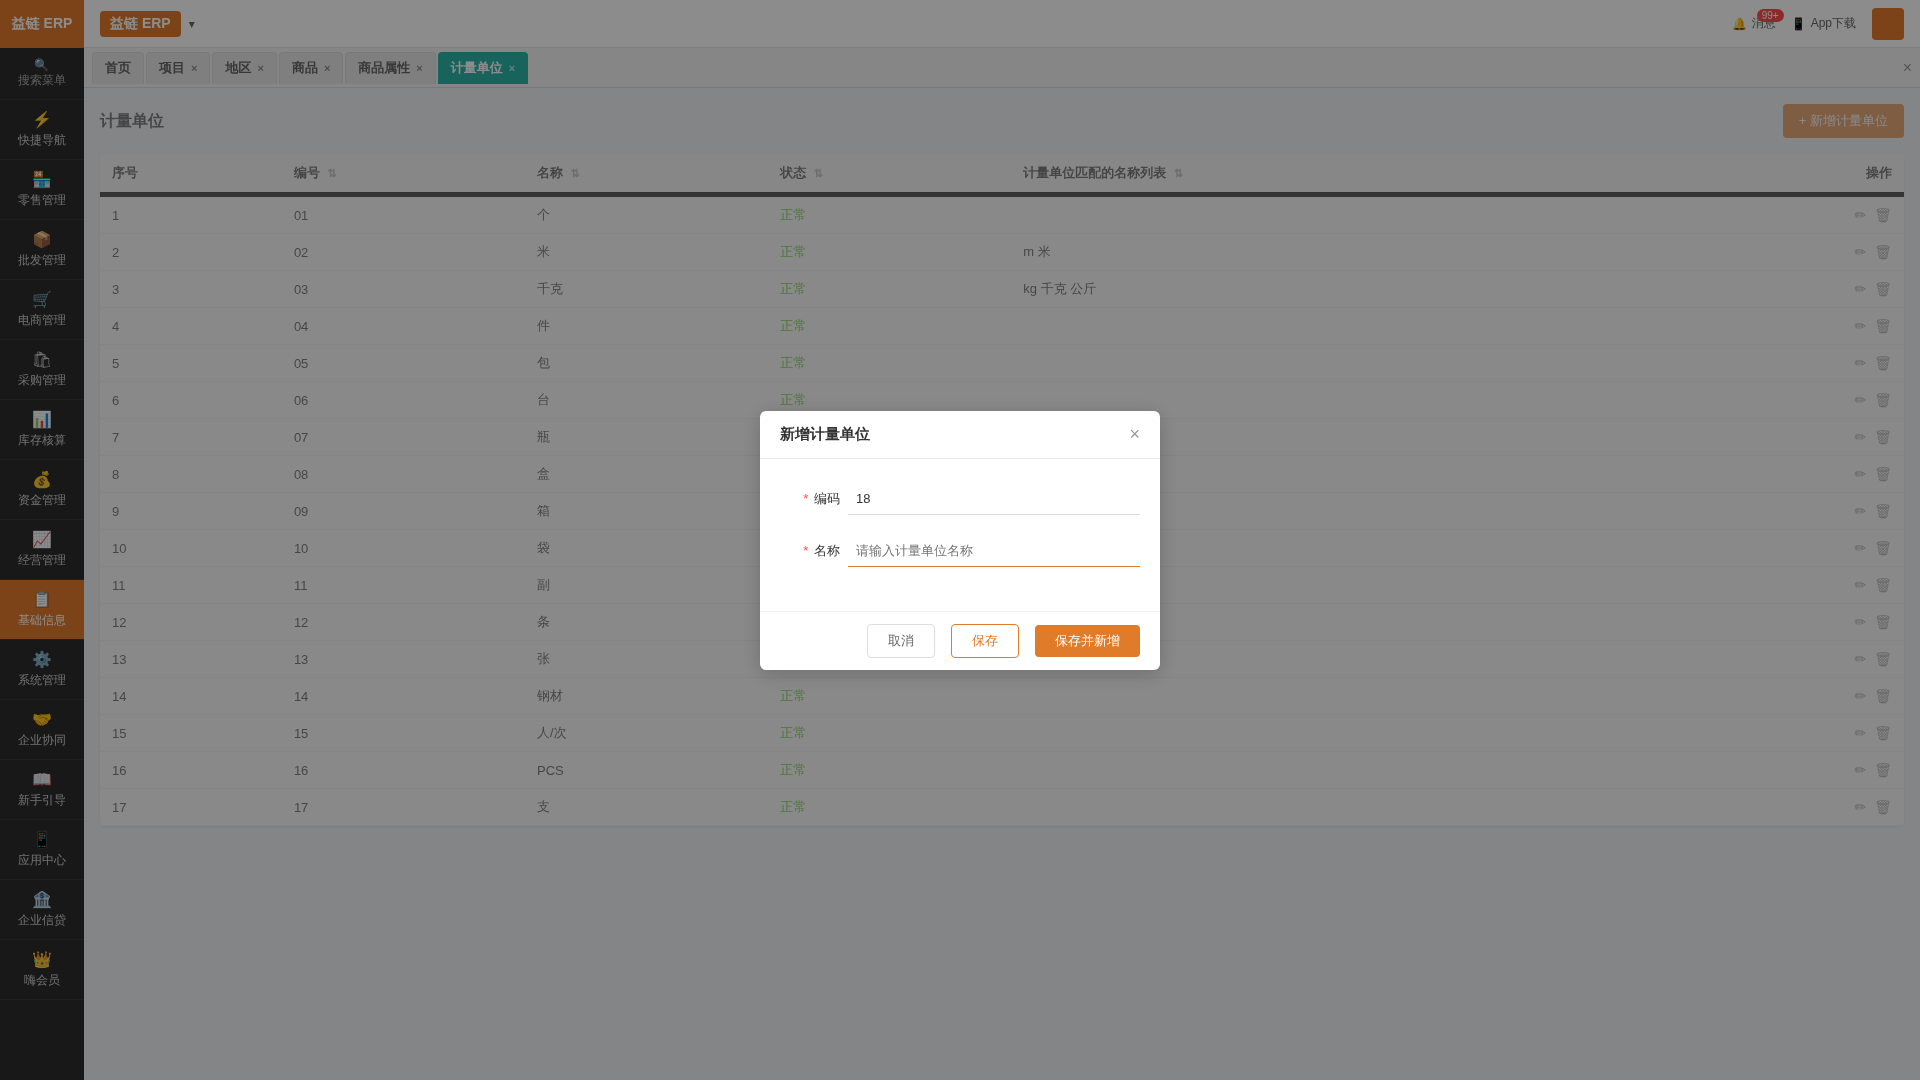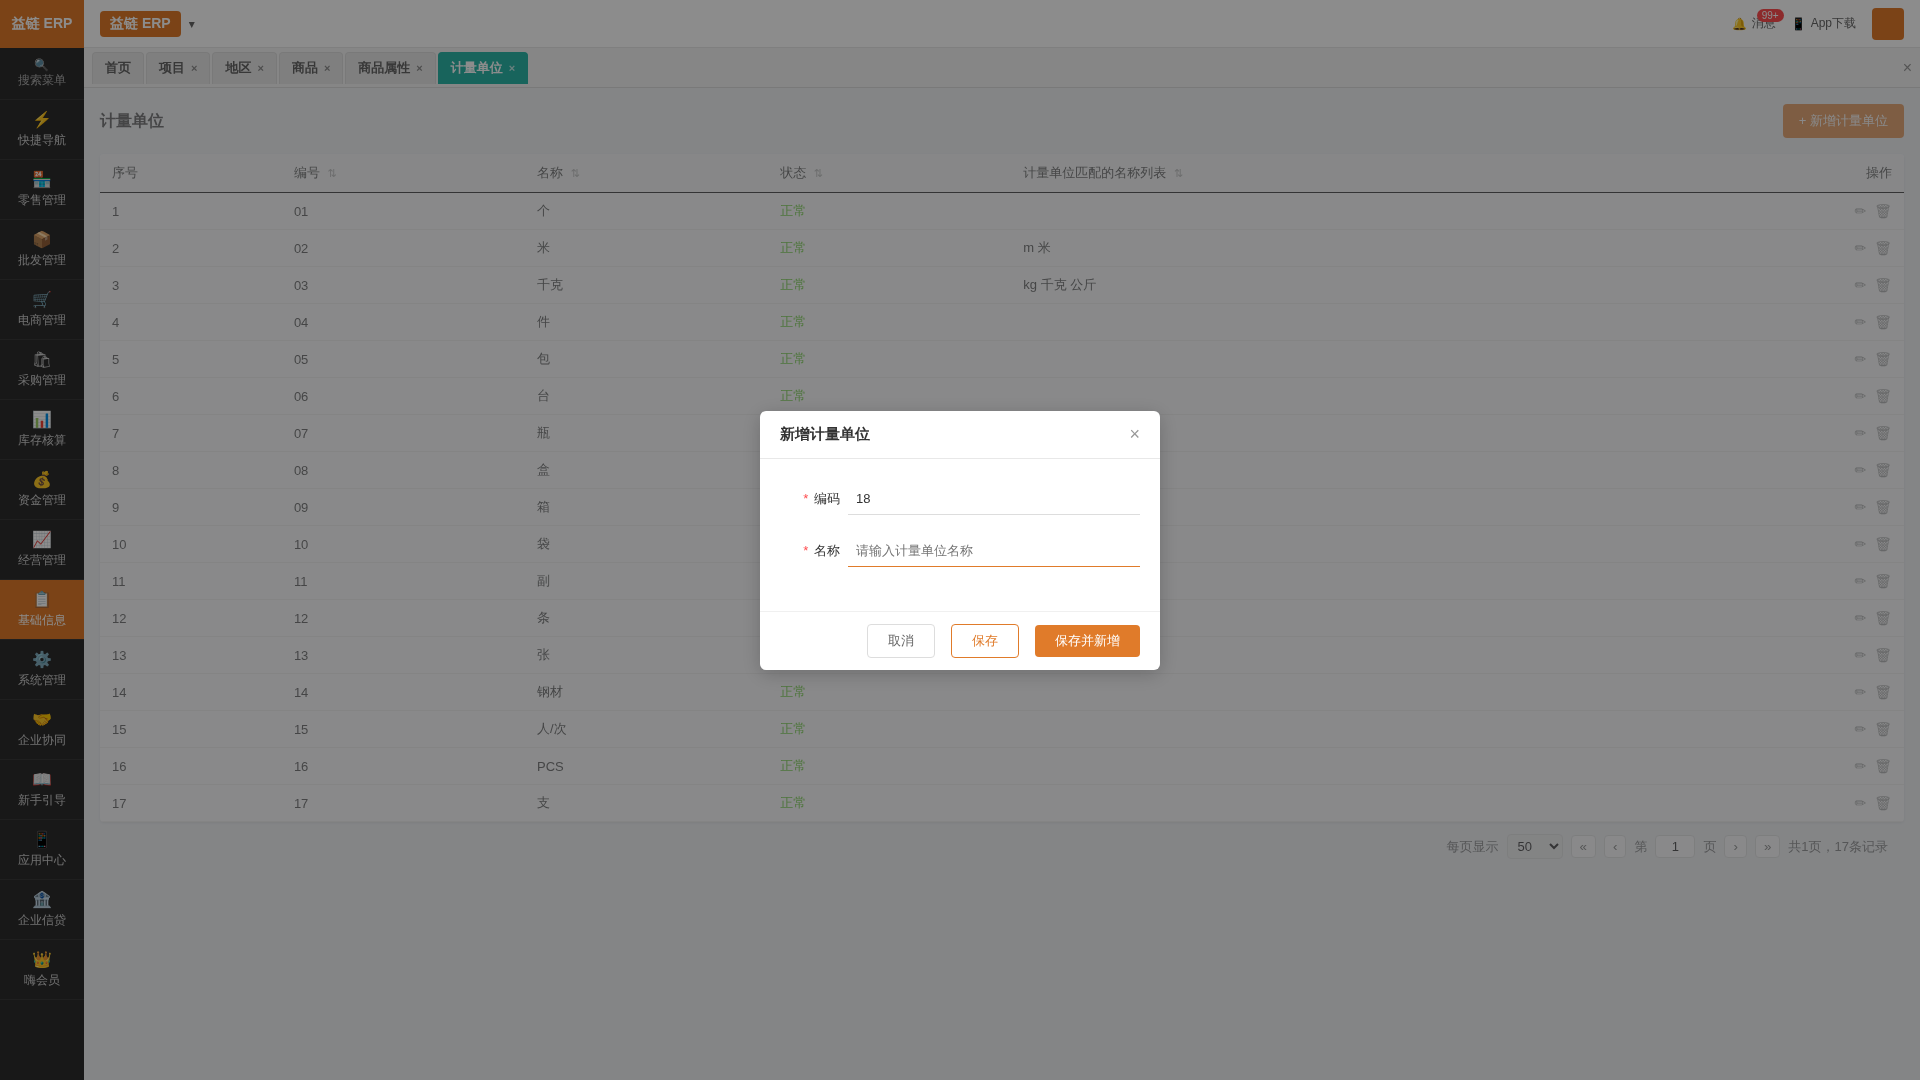--- a/index.html
+++ b/index.html
@@ -216,23 +216,23 @@
     table {
       width: 100%;
       border-collapse: collapse;
     }
     thead tr {
       background: #fafafa;
     }
     th {
       padding: 10px 12px;
       text-align: left;
-      font-weight: 400;
+      font-weight: 700;
       color: #333;
-      border-bottom: 1px solid #000000;
+      border-bottom: 5px solid #000000;
       font-size: 13px;
       white-space: nowrap;
     }
     th .sort-icon { color: #aaa; margin-left: 4px; font-size: 11px; }
     td {
       padding: 9px 12px;
       border-bottom: 1px solid #f0f0f0;
       color: #333;
       font-size: 13px;
     }
@@ -769,35 +769,20 @@
         <div class="action-icons" style="justify-content:flex-end">
           <span class="action-edit" title="编辑">✏</span>
           <span class="action-del" title="删除">🗑</span>
         </div>
       </td>
     </tr>
           </tbody>
       </table>
     </div>
 
-    <div class="pagination">
-      <span>每页显示</span>
-      <select class="page-size-select">
-        <option>50</option>
-        <option>100</option>
-      </select>
-      <button class="page-btn">«</button>
-      <button class="page-btn">‹</button>
-      <span>第</span>
-      <input class="page-input" type="text" value="1" style="">
-      <span>页</span>
-      <button class="page-btn">›</button>
-      <button class="page-btn">»</button>
-      <span>共1页，17条记录</span>
-    </div>
   </div>
 </div>
 
 <div class="modal-overlay">
   <div class="modal">
     <div class="modal-header">
       <span class="modal-title">新增计量单位</span>
       <span class="modal-close">×</span>
     </div>
     <div class="modal-body">

